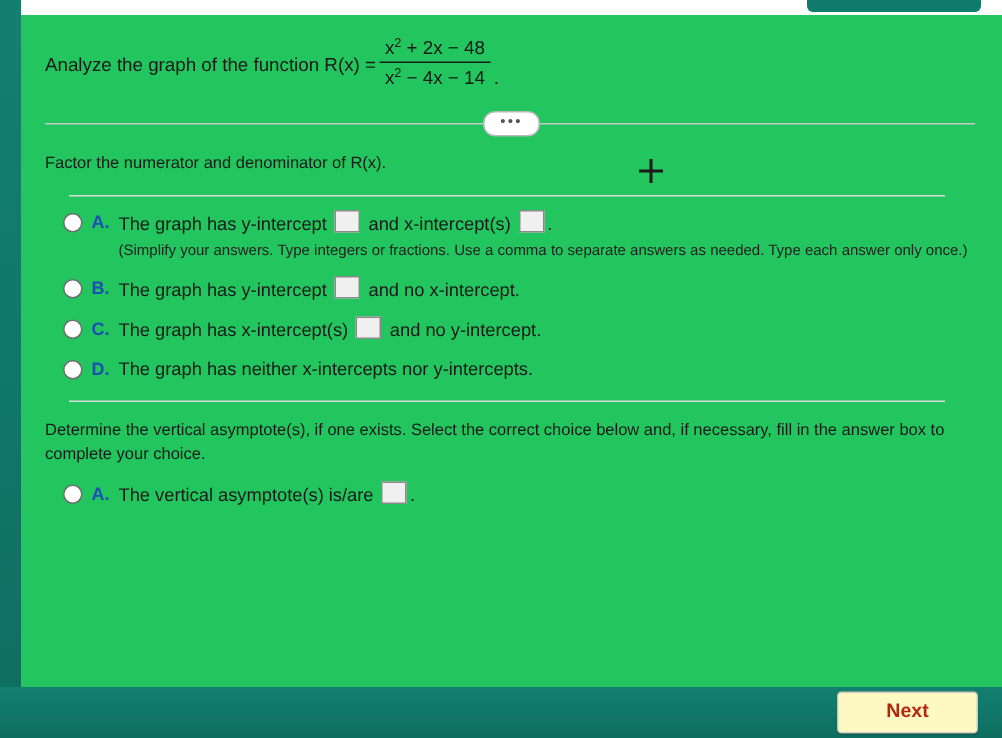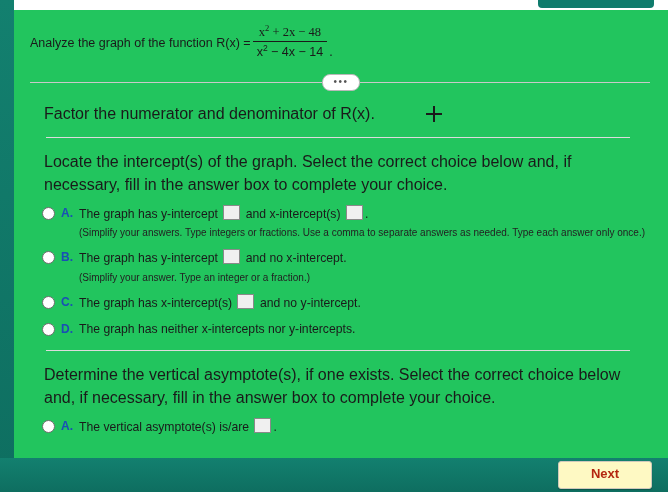--- a/index.html
+++ b/index.html
@@ -78,21 +78,20 @@
     flex-direction: column;
     align-items: center;
     vertical-align: middle;
     margin: 0 2px;
     position: relative;
     top: -1px;
   }
   .frac .num {
     padding: 0 4px 1px 4px;
     font-size: 12.5px;
-    font-family: Liberation Serif, serif;
   }
   .frac .bar {
     width: 100%;
     height: 1px;
     background: #1a1a1a;
   }
   .frac .den {
     padding: 1px 4px 0 4px;
     font-size: 12.5px;
   }
@@ -139,23 +138,23 @@
   .cursor-plus:before, .cursor-plus:after {
     content: "";
     position: absolute;
     background: #1a1a1a;
   }
   .cursor-plus:before { left: 7px; top: 0; width: 2px; height: 16px; }
   .cursor-plus:after { top: 7px; left: 0; height: 2px; width: 16px; }
 
   .body-block { padding: 0 22px 0 16px; }
   .para {
-    font-size: 16px;
+    font-size: 11px;
     line-height: 1.45;
-    margin: 10px 0 0 14px;
+    margin: 10px 0 0 0;
     color: #1a1a1a;
   }
   .para.tight { margin-top: 12px; }
 
   .rule-light {
     border-top: 1px solid #dcdcdc;
     margin: 12px 16px 0 16px;
   }
 
   .choices { margin-top: 8px; }
@@ -248,21 +247,20 @@
       <div class="dots-pill">•••</div>
     </div>
 
     <div class="cursor-plus"></div>
 
     <div class="body-block">
       <div class="para">Factor the numerator and denominator of R(x).</div>
 
       <div class="rule-light"></div>
 
-      <div class="para tight">Locate the intercept(s) of the graph. Select the correct choice below and, if necessary, fill in the answer box to complete your choice.</div>
 
       <div class="choices">
 
         <div class="choice">
           <span class="radio"></span>
           <span class="choice-letter">A.</span>
           <span class="choice-text">
             <span>The graph has y-intercept</span>
             <span class="answer-box"></span>
             <span>and x-intercept(s)</span>
@@ -271,21 +269,20 @@
           </span>
         </div>
 
         <div class="choice">
           <span class="radio"></span>
           <span class="choice-letter">B.</span>
           <span class="choice-text">
             <span>The graph has y-intercept</span>
             <span class="answer-box"></span>
             <span>and no x-intercept.</span>
-            <span class="sub">(Simplify your answer. Type an integer or a fraction.)</span>
           </span>
         </div>
 
         <div class="choice">
           <span class="radio"></span>
           <span class="choice-letter">C.</span>
           <span class="choice-text">
             <span>The graph has x-intercept(s)</span>
             <span class="answer-box"></span>
             <span>and no y-intercept.</span>

